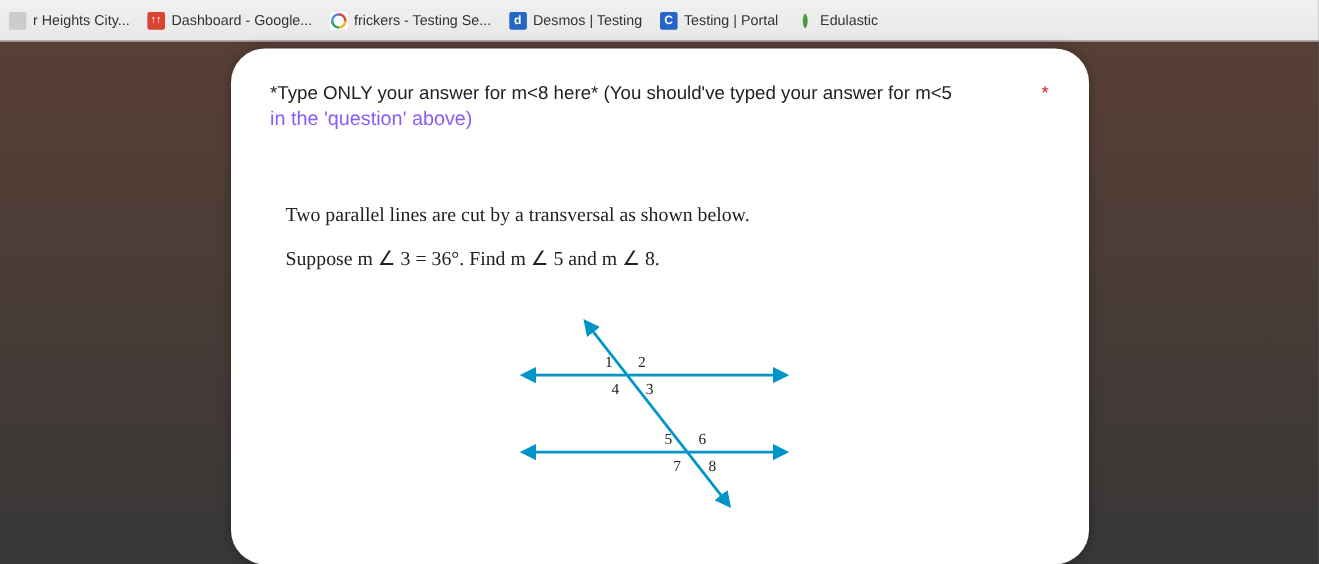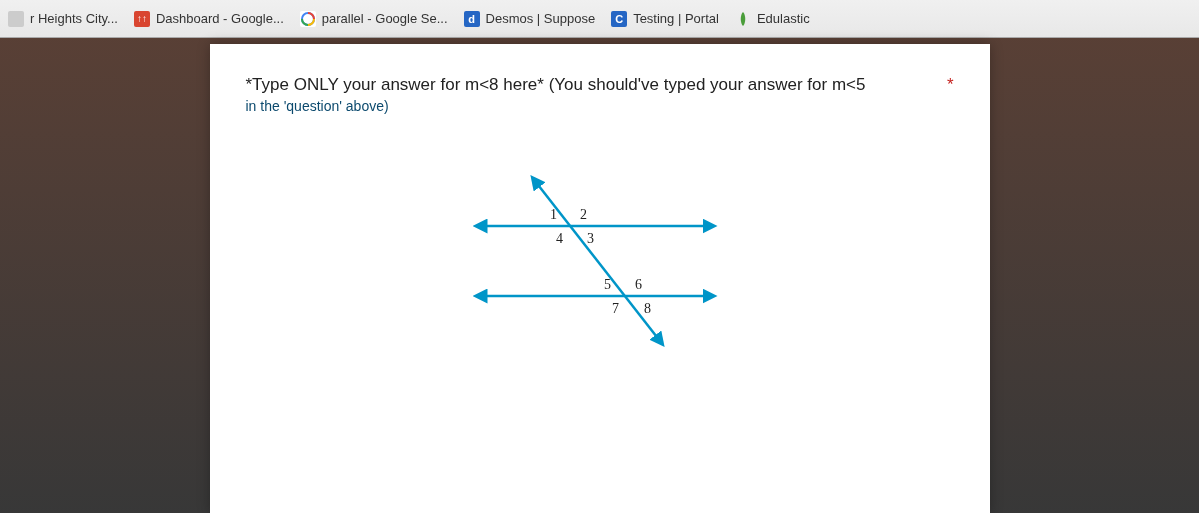--- a/index.html
+++ b/index.html
@@ -49,32 +49,33 @@
       display: flex;
       justify-content: center;
       padding-top: 6px;
     }
     .page {
       background: #fff;
       width: 780px;
       height: 100%;
       padding: 28px 36px;
       box-shadow: 0 0 12px rgba(0,0,0,0.3);
+      border-radius: 31px;
     }
     .question-header {
       display: flex;
       justify-content: space-between;
       font-size: 17px;
       color: #222;
       line-height: 1.55;
     }
     .question-header .req { color: #c5221f; margin-left: 6px; }
     .question-sub {
-      font-size: 14px;
-      color: #0c4a6e;
+      font-size: 18px;
+      color: #8b5cf6;
       margin-bottom: 57px;
     }
     .problem-text {
       font-family: Georgia, 'Times New Roman', serif;
       font-size: 18px;
       color: #222;
       padding-left: 14px;
       line-height: 2.2;
     }
     .diagram {
@@ -109,25 +110,25 @@
   </div>
   <div class="bookmark">
     <span class="favicon favicon-google">
       <svg width="16" height="16" viewBox="0 0 16 16">
           <circle cx="8" cy="8" r="6" fill="none" stroke="#4285f4" stroke-width="2"></circle>
           <path d="M8 2 A6 6 0 0 1 14 8" stroke="#ea4335" stroke-width="2" fill="none"></path>
           <path d="M14 8 A6 6 0 0 1 8 14" stroke="#fbbc05" stroke-width="2" fill="none"></path>
           <path d="M8 14 A6 6 0 0 1 2 8" stroke="#34a853" stroke-width="2" fill="none"></path>
         </svg>
     </span>
-    <span>parallel - Google Se...</span>
+    <span>frickers - Testing Se...</span>
   </div>
   <div class="bookmark">
     <span class="favicon favicon-desmos">d</span>
-    <span>Desmos | Suppose</span>
+    <span>Desmos | Testing</span>
   </div>
   <div class="bookmark">
     <span class="favicon favicon-clever">C</span>
     <span>Testing | Portal</span>
   </div>
   <div class="bookmark">
     <span class="favicon favicon-edulastic">
       <svg width="16" height="16" viewBox="0 0 16 16">
           <path d="M8 1 C5 4 5 12 8 15 C11 12 11 4 8 1 Z" fill="#4a9d3a"></path>
         </svg>
@@ -137,20 +138,24 @@
 </div>
 
 <div class="content-wrap">
   <div class="page">
     <div class="question-header">
       <span>*Type ONLY your answer for m&lt;8 here* (You should've typed your answer for m&lt;5</span>
       <span class="req">*</span>
     </div>
     <div class="question-sub">in the 'question' above)</div>
 
+    <div class="problem-text">
+      <div>Two parallel lines are cut by a transversal as shown below.</div>
+      <div>Suppose m ∠ 3 = 36°.  Find m ∠ 5 and m ∠ 8.</div>
+    </div>
 
     <div class="diagram">
       <svg class="lines" viewBox="0 0 320 180">
         <defs>
           <marker id="arrow" viewBox="0 0 10 10" refX="5" refY="5" markerWidth="6" markerHeight="6" orient="auto-start-reverse">
             <path d="M 0 0 L 10 5 L 0 10 z" class="arrowhead"></path>
           </marker>
         </defs>
 
         <line x1="40" y1="55" x2="270" y2="55" class="parallel-line" marker-start="url(#arrow)" marker-end="url(#arrow)"></line>

